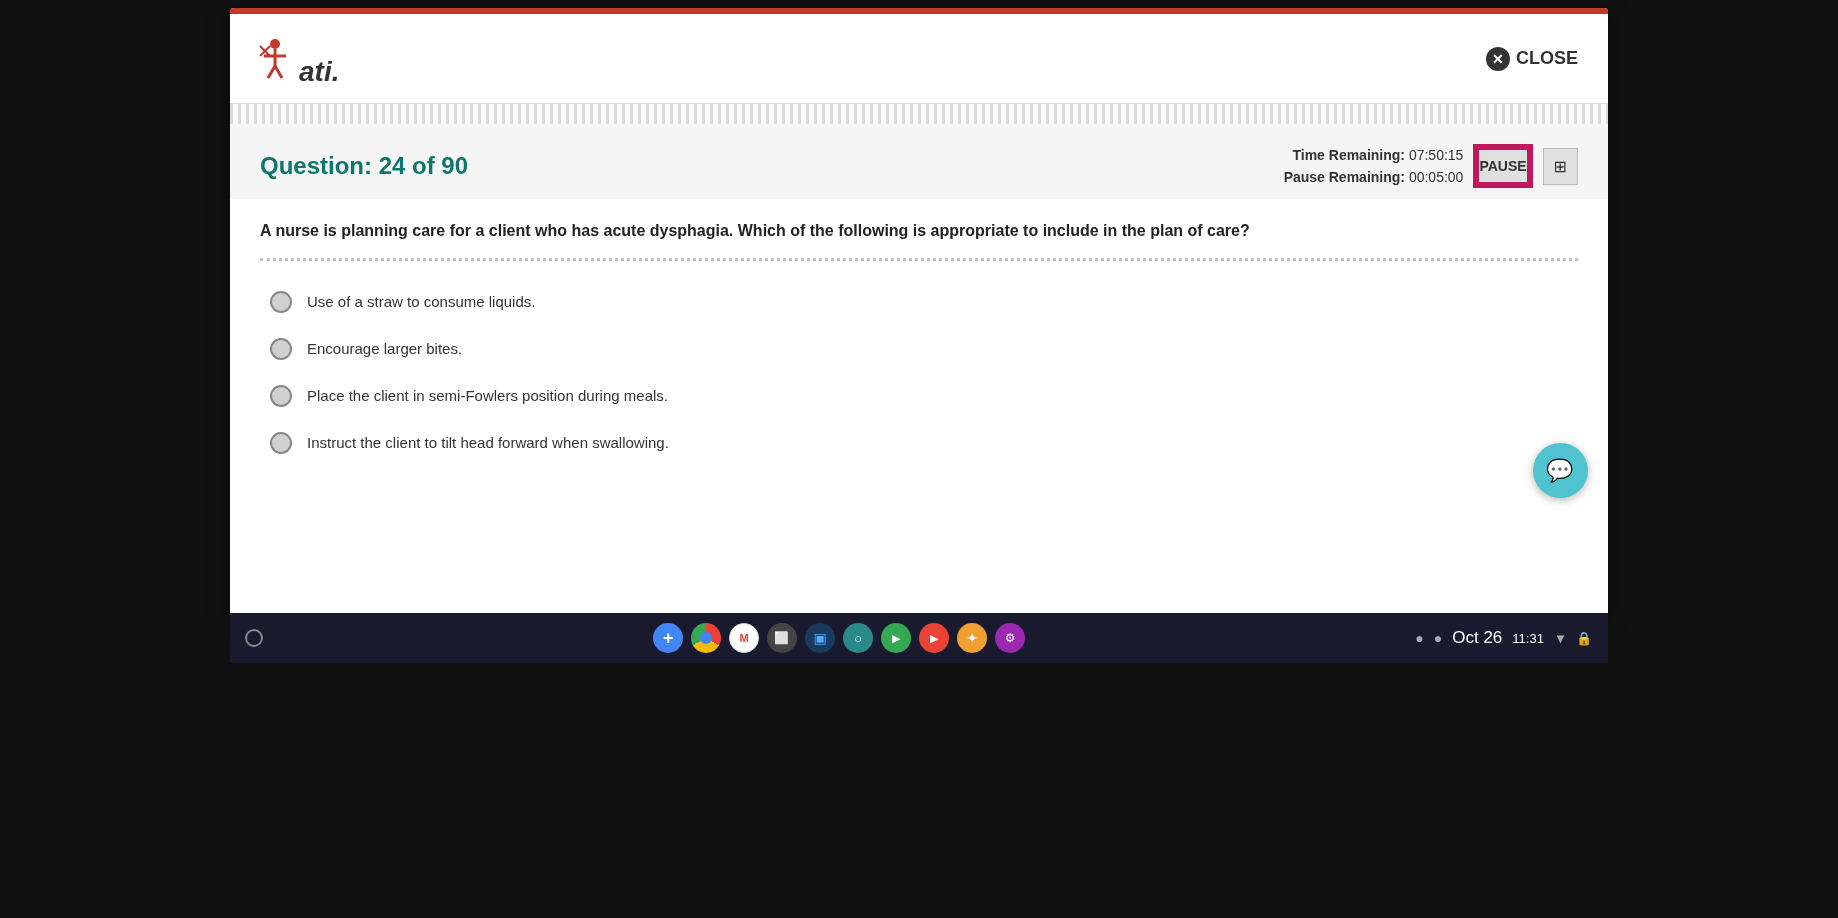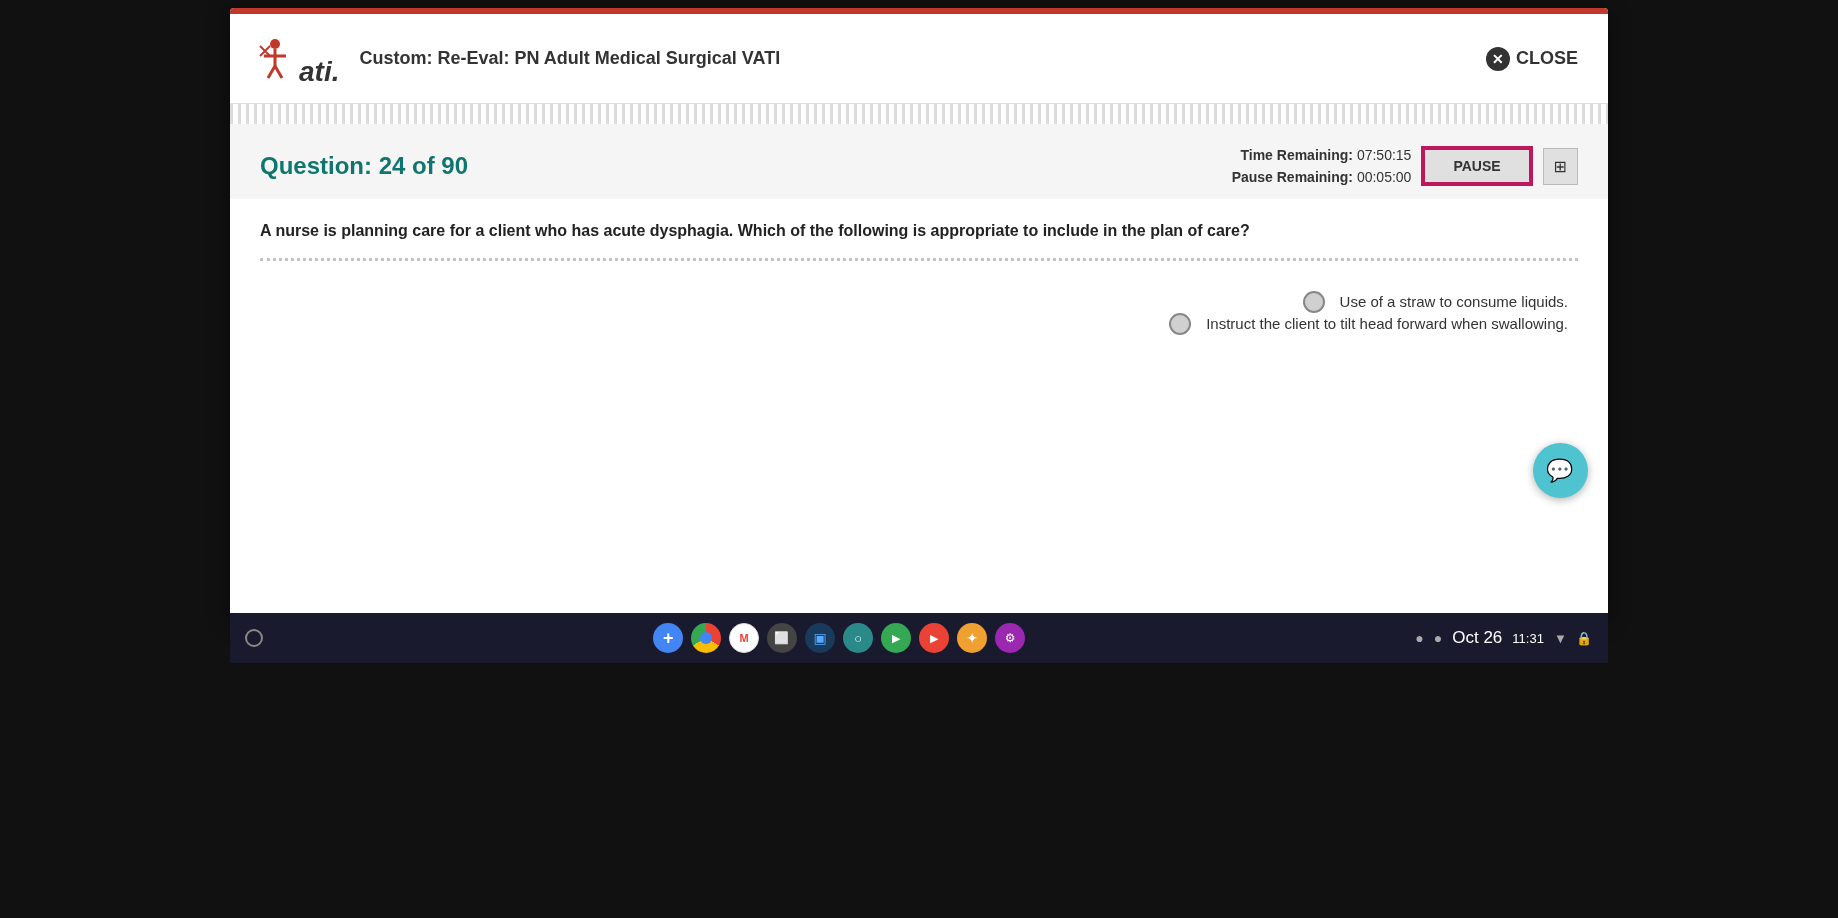--- a/index.html
+++ b/index.html
@@ -140,22 +140,22 @@
 
     .timer-text {
       text-align: right;
       font-size: 14px;
       color: #333;
       line-height: 1.6;
     }
 
     .pause-btn {
       background: #e0e0e0;
-      border: 4px solid #be185d;
-      padding: 8px 28px;
+      border: 6px solid #be185d;
+      padding: 8px 0;
       font-size: 14px;
       font-weight: bold;
       cursor: pointer;
       color: #333;
     }
 
     .calc-btn {
       background: #e0e0e0;
       border: 1px solid #bbb;
       padding: 8px 10px;
@@ -183,22 +183,22 @@
       border: none;
       border-top: 3px dotted #888;
       margin: 10px 0 20px 0;
       opacity: 0.5;
     }
 
     
     .answer-options {
       display: flex;
       flex-direction: column;
+      gap: 25px;
       padding: 10px 10px;
-      align-items: flex-end;
     }
 
     .answer-option {
       display: flex;
       align-items: center;
       gap: 15px;
       cursor: pointer;
     }
 
     .radio-circle {
@@ -326,21 +326,20 @@
               <line x1="14" y1="20" x2="36" y2="20" stroke="#c0392b" stroke-width="3"></line>
               <line x1="25" y1="30" x2="18" y2="42" stroke="#c0392b" stroke-width="3"></line>
               <line x1="25" y1="30" x2="32" y2="42" stroke="#c0392b" stroke-width="3"></line>
 
               <line x1="10" y1="10" x2="20" y2="20" stroke="#c0392b" stroke-width="2"></line>
               <line x1="20" y1="10" x2="10" y2="20" stroke="#c0392b" stroke-width="2"></line>
             </svg>
           </div>
           <span class="ati-logo-text">ati.</span>
         </div>
-        <span class="exam-title">Custom: Re-Eval: PN Adult Medical Surgical VATI</span>
       </div>
 
       <button class="close-btn">
         <div class="close-icon-circle">✕</div>
         <span>CLOSE</span>
       </button>
     </div>
 
     <div class="pattern-bar"></div>
 
@@ -360,21 +359,29 @@
       <p class="question-text">A nurse is planning care for a client who has acute dysphagia. Which of the following is appropriate to include in the plan of care?</p>
       <hr class="dotted-divider">
 
       <div class="answer-options">
 
         <div class="answer-option">
           <div class="radio-circle"></div>
           <span class="option-text">Use of a straw to consume liquids.</span>
         </div>
 
-
+        <div class="answer-option">
+          <div class="radio-circle"></div>
+          <span class="option-text">Encourage larger bites.</span>
+        </div>
+
+        <div class="answer-option">
+          <div class="radio-circle"></div>
+          <span class="option-text">Place the client in semi-Fowlers position during meals.</span>
+        </div>
 
         <div class="answer-option">
           <div class="radio-circle"></div>
           <span class="option-text">Instruct the client to tilt head forward when swallowing.</span>
         </div>
       </div>
     </div>
 
     <div class="float-chat-btn">
       💬

